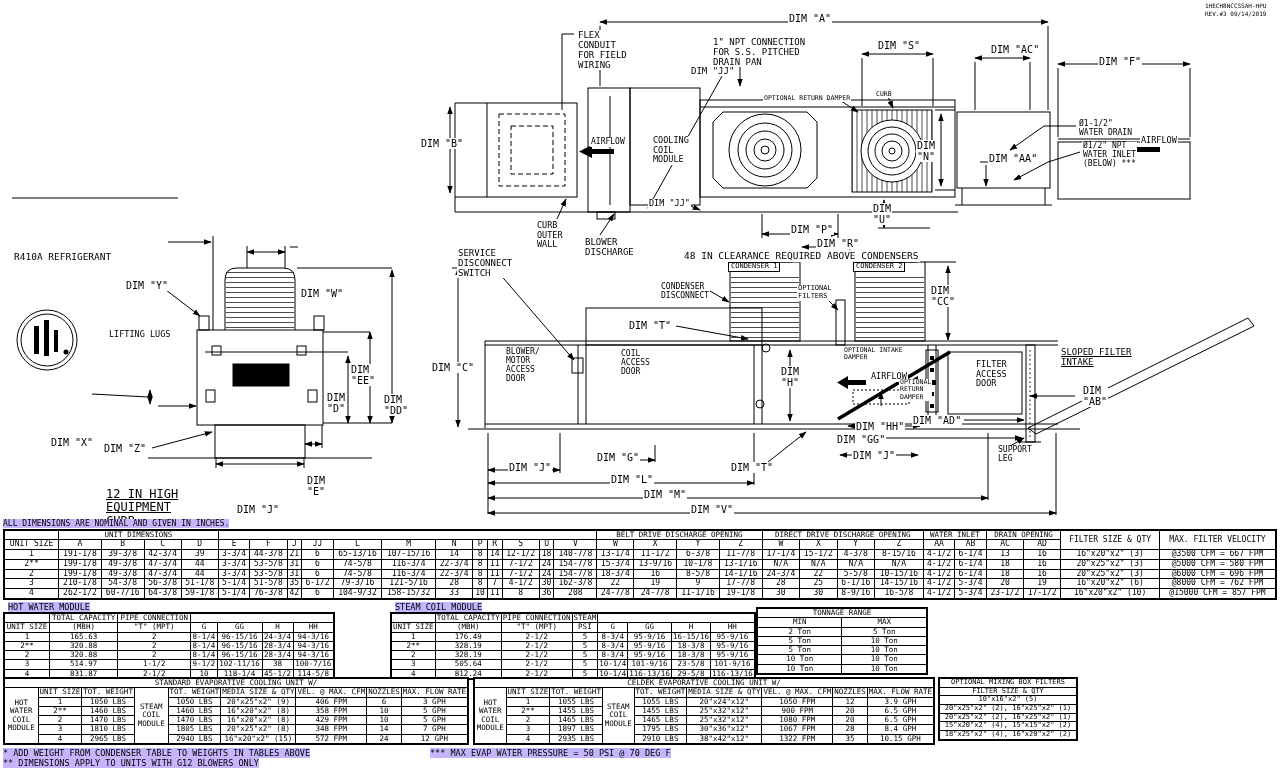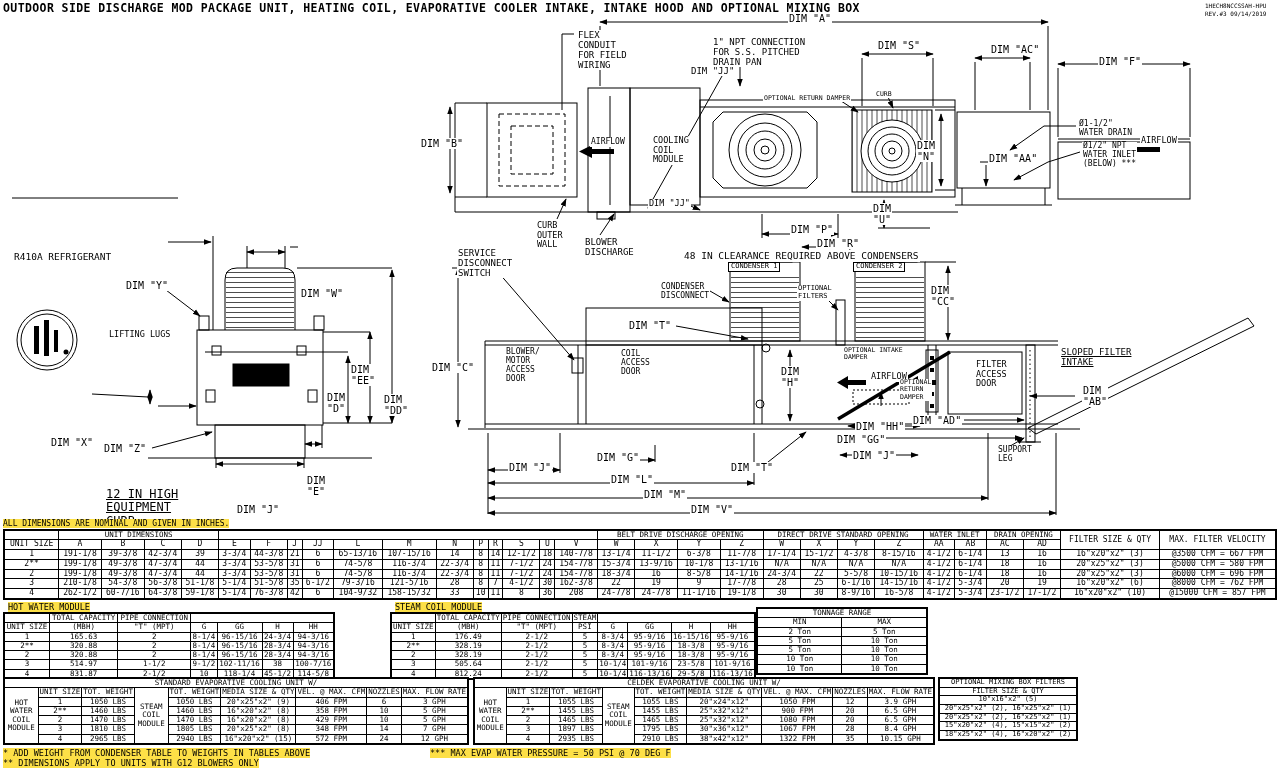--- a/index.html
+++ b/index.html
@@ -3,42 +3,41 @@
 <meta charset="utf-8">
 <style>
   html,body{margin:0;padding:0;background:#fff;}
   .page{position:relative;width:1280px;height:769px;background:#fff;color:#000;
         font-family:"DejaVu Sans Mono",monospace;overflow:hidden;}
   .title{position:absolute;left:3px;top:1px;font-size:11.5px;font-weight:bold;letter-spacing:.4px;white-space:nowrap;}
   .docblock{position:absolute;left:1205px;top:2px;font-size:6px;line-height:1.3;text-align:left;}
   svg{position:absolute;left:0;top:0;}
   .lab{position:absolute;white-space:pre-line;line-height:1.12;font-size:9px;background:#fff;padding:0 1px;}
   .lab.boxed{border:1px solid #000;padding:0 2px;background:#fff;}
-  .note{position:absolute;font-size:8.5px;white-space:nowrap;background:#fde047;}
+  .note{position:absolute;font-size:8.5px;white-space:nowrap;background:#c4b5fd;}
   table{border-collapse:collapse;position:absolute;background:#fff;table-layout:auto;}
   th,td{border:1px solid #000;font-weight:normal;text-align:center;padding:0 1px;
         white-space:nowrap;line-height:1.1;}
   .drw{border:2px solid #000;}
   .tbl-ud{left:3px;top:529px;width:1274px;font-size:8px;}
   .tbl-hw{left:3px;top:612px;width:332px;font-size:7.5px;}
   .tbl-st{left:390px;top:612px;width:362px;font-size:7.5px;}
   .tbl-tn{left:756px;top:607px;width:172px;font-size:7.5px;}
   .tbl-se{left:3px;top:677px;width:466px;font-size:7.5px;}
   .tbl-ce{left:473px;top:677px;width:462px;font-size:7.5px;}
   .tbl-mb{left:938px;top:677px;width:140px;font-size:7px;}
   .tbl-title{left:8px;top:602px;} .tbl-title2{left:395px;top:602px;}
   .vlab{white-space:pre-line;width:36px;}
   .grp{font-size:7.5px;}
 </style>
 </head>
 <body>
 
 <div class="page">
 
-  <div class="title">OUTDOOR SIDE DISCHARGE MOD PACKAGE UNIT, HEATING COIL, EVAPORATIVE COOLER INTAKE, INTAKE HOOD AND OPTIONAL MIXING BOX</div>
   <div class="docblock">
     <div>1HECH8NCCSSAH-HPU</div>
     <div>REV.#3  09/14/2019</div>
   </div>
 
   <svg width="1280" height="769" viewBox="0 0 1280 769">
     <defs>
       <marker id="ar" viewBox="0 0 10 10" refX="9" refY="5" markerWidth="8" markerHeight="8" orient="auto-start-reverse">
         <path d="M0,1.5 L10,5 L0,8.5 z" fill="#000"></path>
       </marker>
@@ -360,21 +359,21 @@
 
   <div class="note" style="left:3px;top:519px;font-size:8px;">ALL DIMENSIONS ARE NOMINAL AND GIVEN IN INCHES.</div>
 
   <table class="tbl-ud drw">
     <tbody>
       <tr>
         <th></th>
         <th colspan="4" class="grp">UNIT DIMENSIONS</th>
         <th colspan="12"></th>
         <th colspan="4" class="grp">BELT DRIVE DISCHARGE OPENING</th>
-        <th colspan="4" class="grp">DIRECT DRIVE STANDARD OPENING</th>
+        <th colspan="4" class="grp">DIRECT DRIVE DISCHARGE OPENING</th>
         <th colspan="2" class="grp">WATER INLET</th>
         <th colspan="2" class="grp">DRAIN OPENING</th>
         <th rowspan="2">FILTER SIZE &amp; QTY</th>
         <th rowspan="2">MAX. FILTER VELOCITY</th>
       </tr>
       <tr>
           <th>UNIT SIZE</th>
           <th>A</th>
           <th>B</th>
           <th>C</th>

